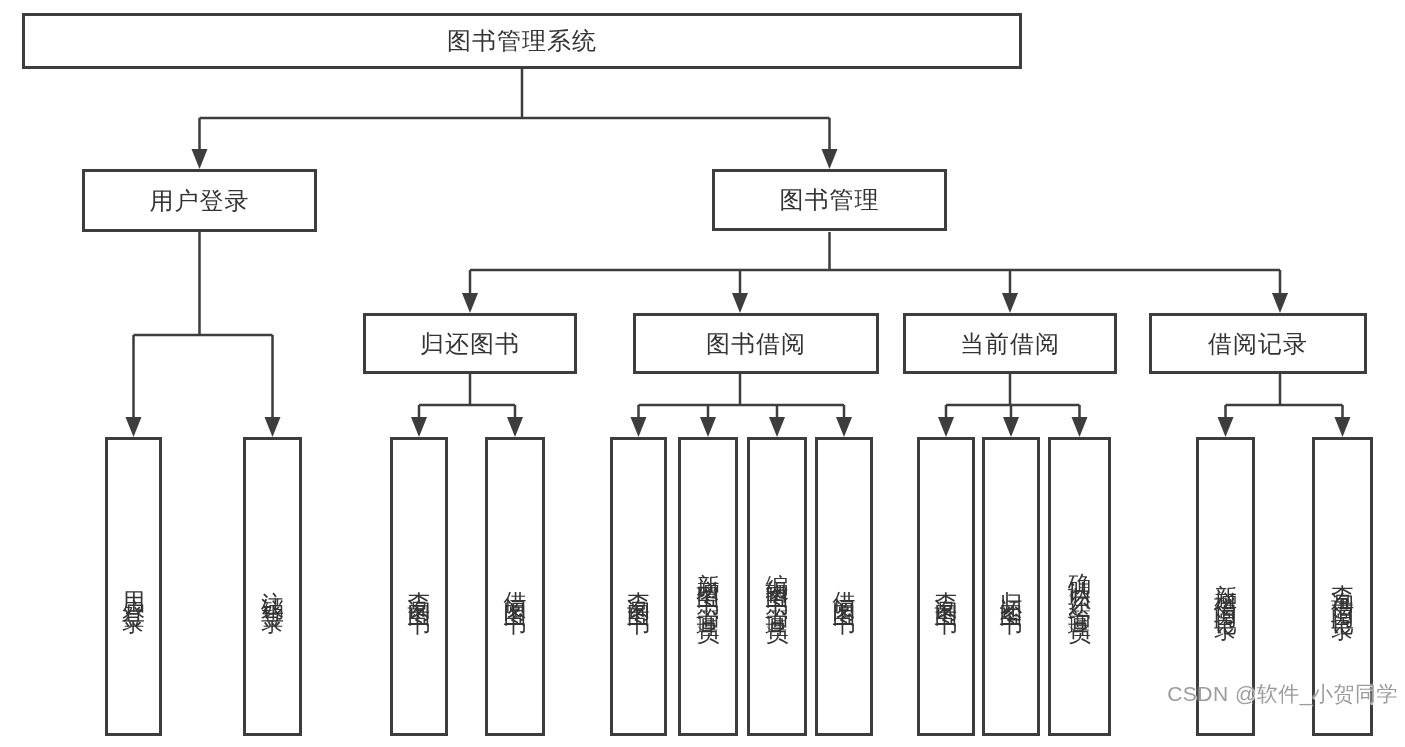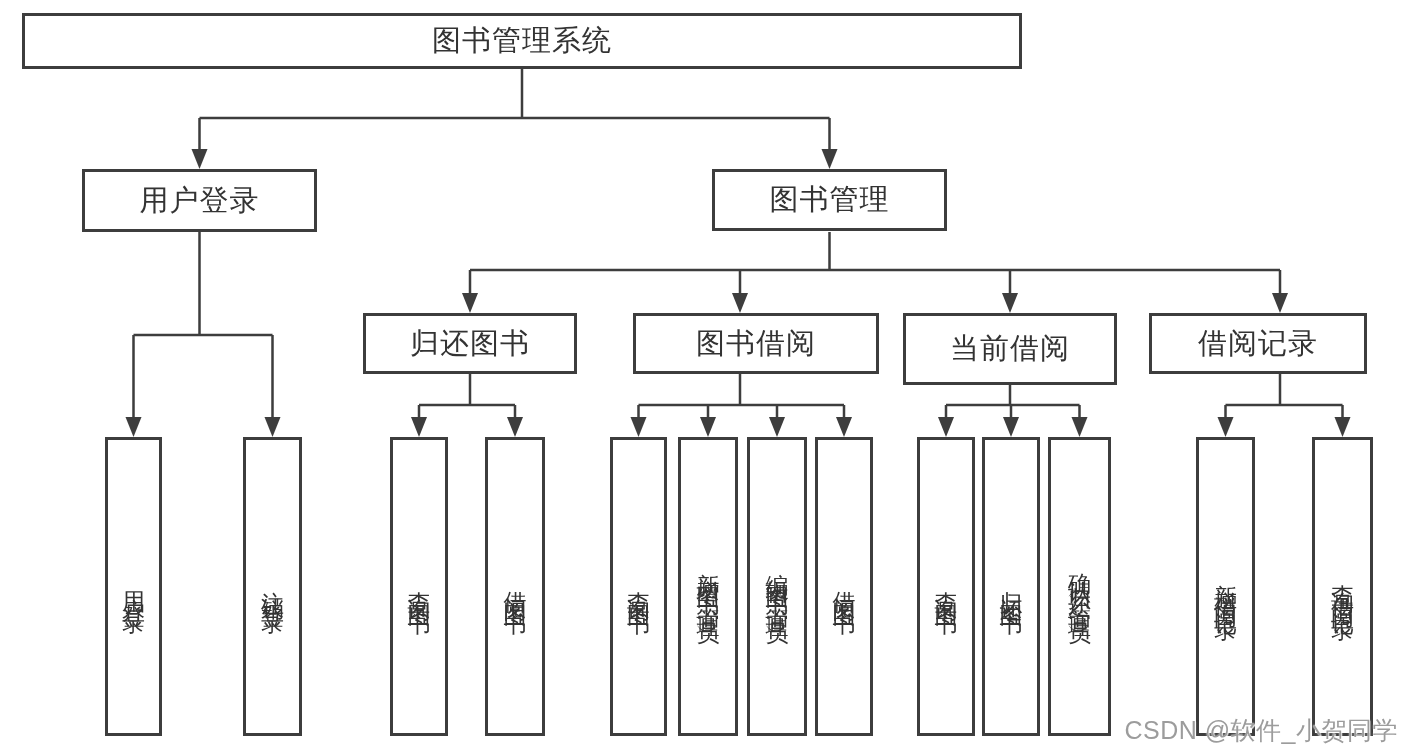--- a/index.html
+++ b/index.html
@@ -23,37 +23,37 @@
   .wires polygon{fill:var(--line);stroke:none;}
   .box{
     position:absolute;
     box-sizing:border-box;
     background:var(--box-bg);
     border:3px solid var(--line);
     display:flex;
     align-items:center;
     justify-content:center;
     z-index:1;
-    font-size:29px;
+    font-size:24px;
     letter-spacing:1px;
     white-space:nowrap;
   }
   .leaf{
     writing-mode:vertical-rl;
     text-orientation:mixed;
     font-size:23px;
     letter-spacing:7px;
     line-height:1;
   }
   .watermark{
     position:absolute;
     right:7px;
-    top:714px;
+    top:680px;
     z-index:3;
-    font-size:25px;
+    font-size:21px;
     letter-spacing:0.5px;
     color:var(--wm);
     text-shadow:0 0 2px rgba(255,255,255,0.95),1px 1px 1px rgba(255,255,255,0.85);
     white-space:nowrap;
   }
 </style>
 </head>
 <body>
 
 <div class="canvas">
@@ -99,21 +99,21 @@
   <div class="box" style="left:712px;top:169px;width:235px;height:62px">
     <span>图书管理</span>
   </div>
 
   <div class="box" style="left:363px;top:313px;width:214px;height:61px">
     <span>归还图书</span>
   </div>
   <div class="box" style="left:633px;top:313px;width:246px;height:61px">
     <span>图书借阅</span>
   </div>
-  <div class="box" style="left:903px;top:313px;width:214px;height:72px">
+  <div class="box" style="left:903px;top:313px;width:214px;height:61px">
     <span>当前借阅</span>
   </div>
   <div class="box" style="left:1149px;top:313px;width:218px;height:61px">
     <span>借阅记录</span>
   </div>
 
   <div class="box leaf" style="left:105px;top:437px;width:57px;height:299px">
     <span>用户登录</span>
   </div>
   <div class="box leaf" style="left:243px;top:437px;width:59px;height:299px">

